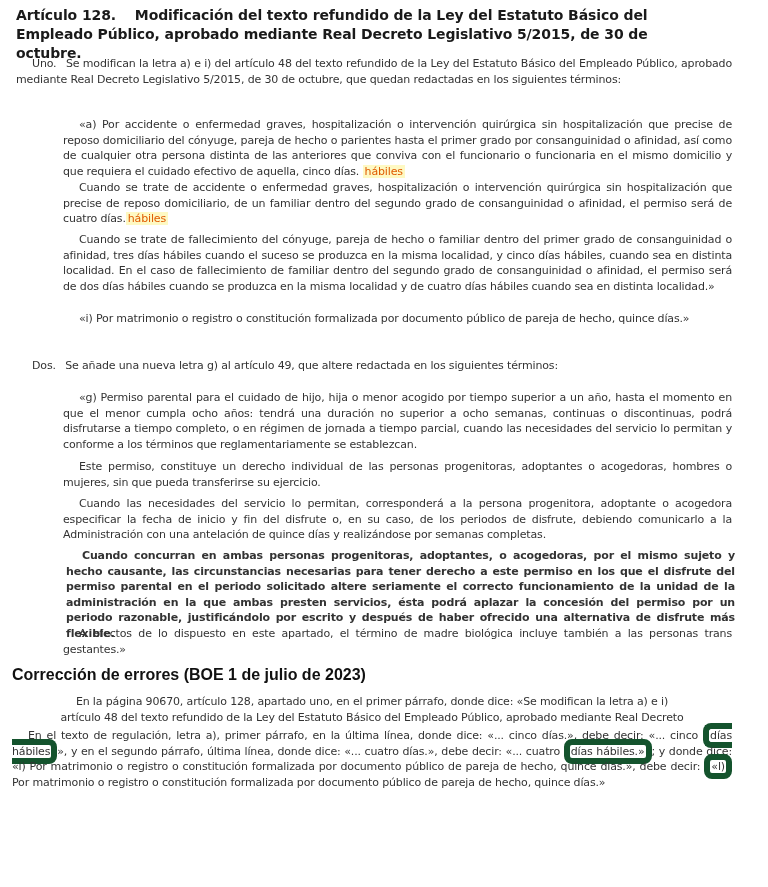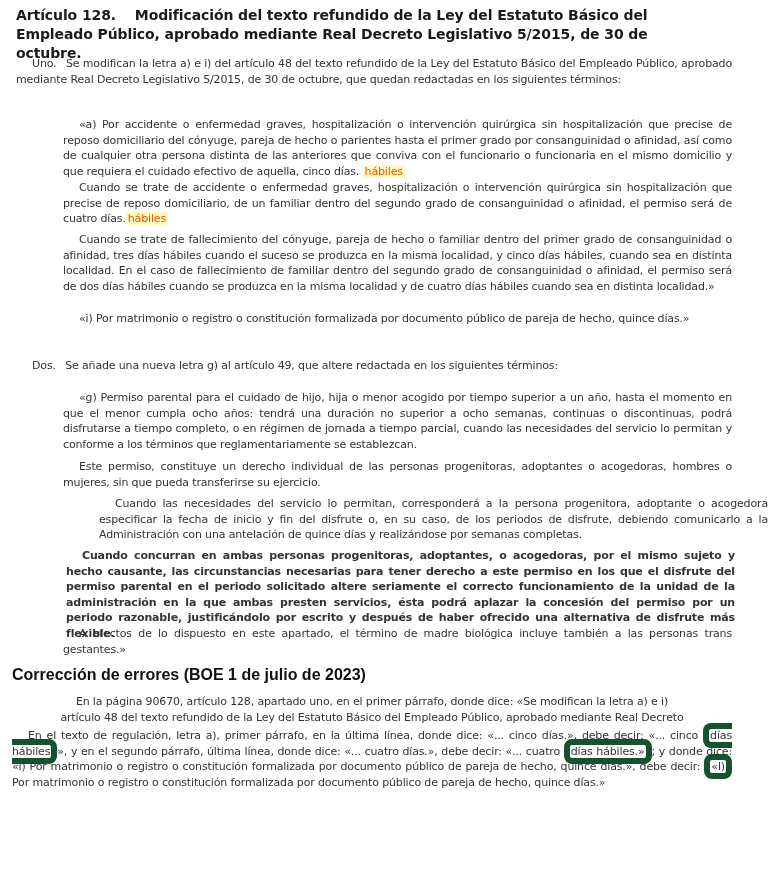--- a/index.html
+++ b/index.html
@@ -75,21 +75,21 @@
   </div>
 
   <div class="para" style="left:63px; top:390px; width:669px;">
     <span class="lead"></span><span>«g)  Permiso parental para el cuidado de hijo, hija o menor acogido por tiempo superior a un año, hasta el momento en que el menor cumpla ocho años: tendrá una duración no superior a ocho semanas, continuas o discontinuas, podrá disfrutarse a tiempo completo, o en régimen de jornada a tiempo parcial, cuando las necesidades del servicio lo permitan y conforme a los términos que reglamentariamente se establezcan.</span>
   </div>
 
   <div class="para" style="left:63px; top:459px; width:669px;">
     <span class="lead"></span><span>Este permiso, constituye un derecho individual de las personas progenitoras, adoptantes o acogedoras, hombres o mujeres, sin que pueda transferirse su ejercicio.</span>
   </div>
 
-  <div class="para" style="left:63px; top:496px; width:669px;margin-left:36px;">
+  <div class="para" style="left:63px; top:496px; width:669px;">
     <span class="lead"></span><span>Cuando las necesidades del servicio lo permitan, corresponderá a la persona progenitora, adoptante o acogedora especificar la fecha de inicio y fin del disfrute o, en su caso, de los periodos de disfrute, debiendo comunicarlo a la Administración con una antelación de quince días y realizándose por semanas completas.</span>
   </div>
 
   <div class="para" style="left:66px; top:548px; width:669px;font-weight:bold;">
     <span class="lead"></span><span>Cuando concurran en ambas personas progenitoras, adoptantes, o acogedoras, por el mismo sujeto y hecho causante, las circunstancias necesarias para tener derecho a este permiso en los que el disfrute del permiso parental en el periodo solicitado altere seriamente el correcto funcionamiento de la unidad de la administración en la que ambas presten servicios, ésta podrá aplazar la concesión del permiso por un periodo razonable, justificándolo por escrito y después de haber ofrecido una alternativa de disfrute más flexible.</span>
   </div>
 
   <div class="para" style="left:63px; top:626px; width:669px;">
     <span class="lead"></span><span>A efectos de lo dispuesto en este apartado, el término de madre biológica incluye también a las personas trans gestantes.»</span>
   </div>

